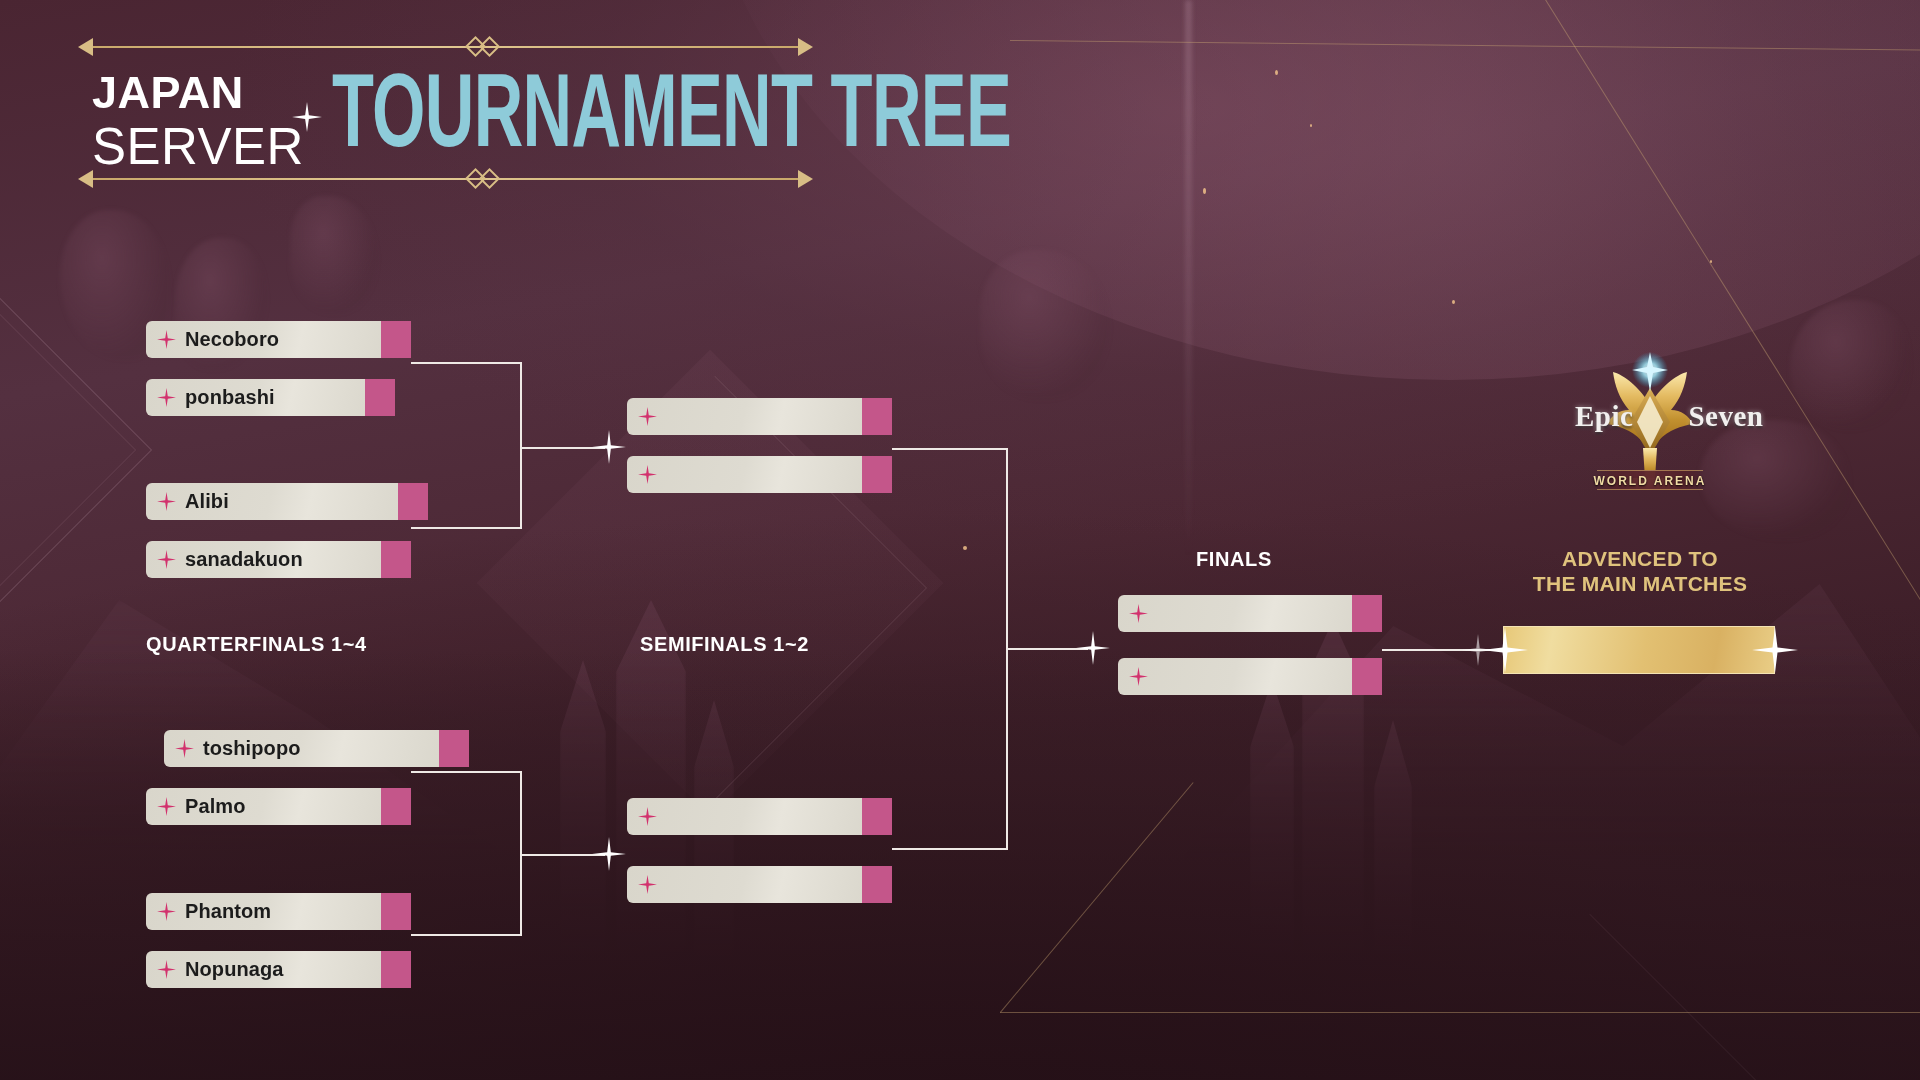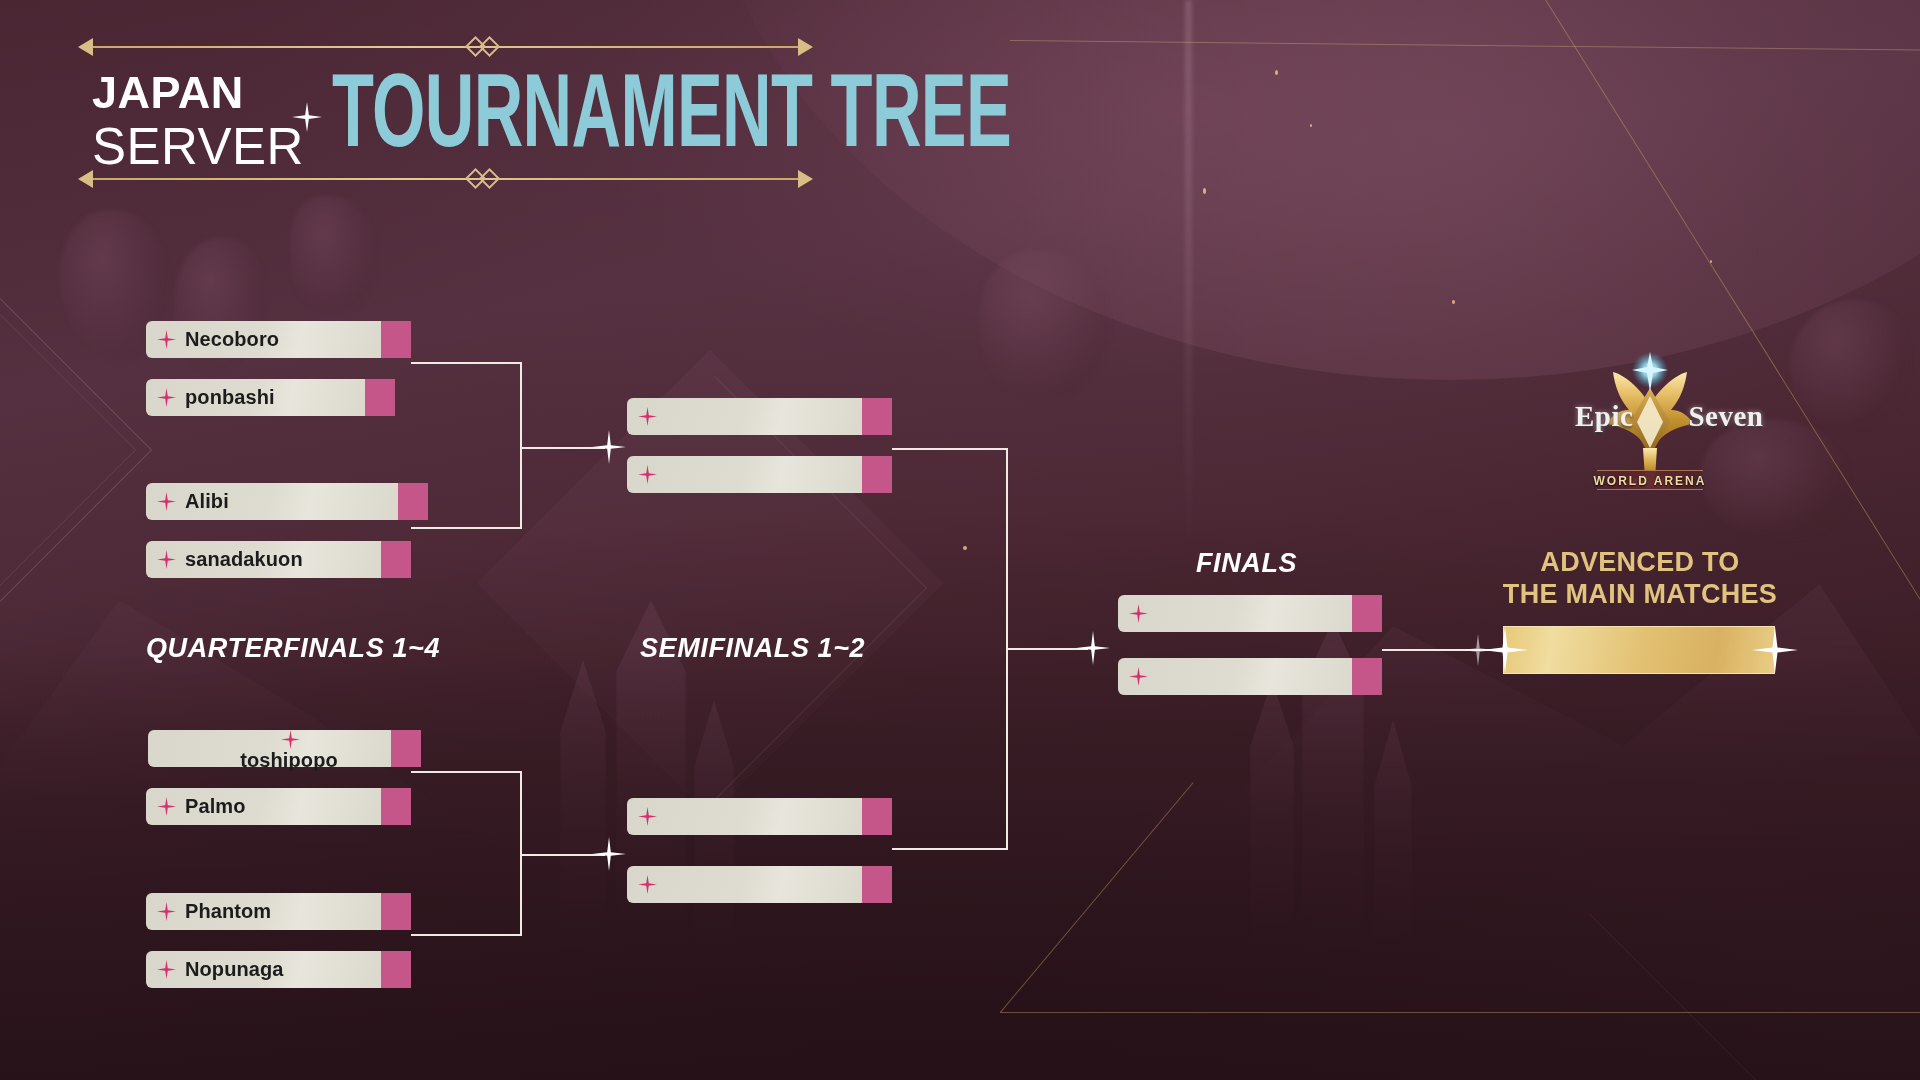--- a/index.html
+++ b/index.html
@@ -120,27 +120,27 @@
   }
 
   
   .ln { position:absolute; background:#efeae6; }
   .ln.h { height:2px; }
   .ln.v { width:2px; }
   .joint { position:absolute; width:34px; height:34px; }
 
   
   .rlabel {
-    position:absolute; color:#ffffff; font-size:27px; font-weight:700;
-    letter-spacing:.6px; white-space:nowrap;font-style:italic;
+    position:absolute; color:#ffffff; font-size:20px; font-weight:700;
+    letter-spacing:.6px; white-space:nowrap;
   }
 
   
   .adv-text {
-    position:absolute; color:#e0c37d; font-size:27px; font-weight:700;
+    position:absolute; color:#e0c37d; font-size:21px; font-weight:700;
     text-align:center; line-height:1.2; white-space:nowrap; letter-spacing:.3px;
   }
   .gold-bar {
     position:absolute; left:1503px; top:626px; width:272px; height:48px;
     background:linear-gradient(100deg,#e7c878 0%, #f0dda0 18%, #e2c072 52%, #d9b162 78%, #e9cd86 100%);
     border:1px solid #f3e3b4;
   }
   .gold-spark { position:absolute; width:46px; height:46px; }
 
   
@@ -253,21 +253,21 @@
       </svg>
     <span class="nm">Alibi</span>
   </div>
   <div class="slot" style="left:146px; top:541px; width:265px;">
     <svg class="star" viewBox="0 0 24 24">
         <path d="M12 0 L13.6 10.4 L24 12 L13.6 13.6 L12 24 L10.4 13.6 L0 12 L10.4 10.4 Z" fill="#d2316d"></path>
       </svg>
     <span class="nm">sanadakuon</span>
   </div>
 
-  <div class="slot" style="left:148px; top:730px; width:273px;flex-direction:column;">
+  <div class="slot" style="left:164px; top:730px; width:305px;">
     <svg class="star" viewBox="0 0 24 24">
         <path d="M12 0 L13.6 10.4 L24 12 L13.6 13.6 L12 24 L10.4 13.6 L0 12 L10.4 10.4 Z" fill="#d2316d"></path>
       </svg>
     <span class="nm">toshipopo</span>
   </div>
   <div class="slot" style="left:146px; top:788px; width:265px;">
     <svg class="star" viewBox="0 0 24 24">
         <path d="M12 0 L13.6 10.4 L24 12 L13.6 13.6 L12 24 L10.4 13.6 L0 12 L10.4 10.4 Z" fill="#d2316d"></path>
       </svg>
     <span class="nm">Palmo</span>

